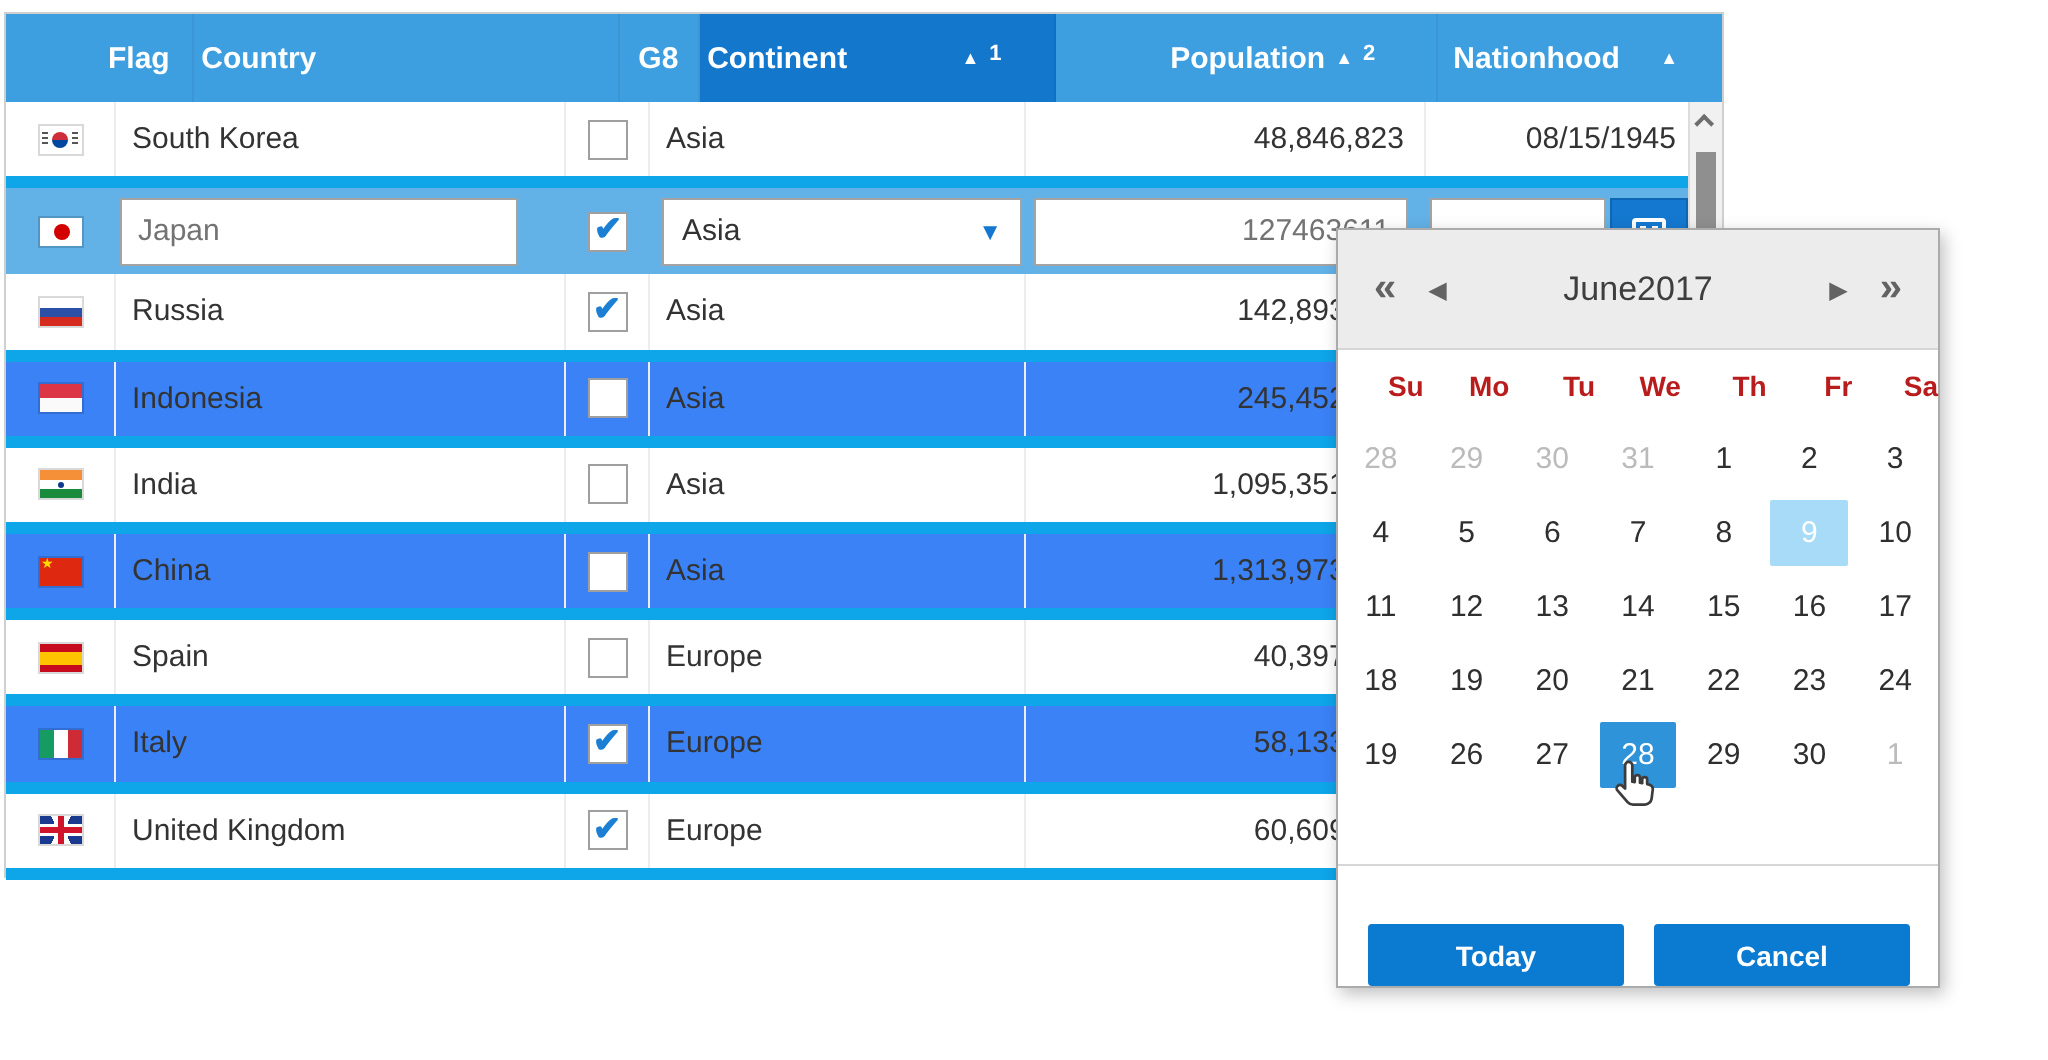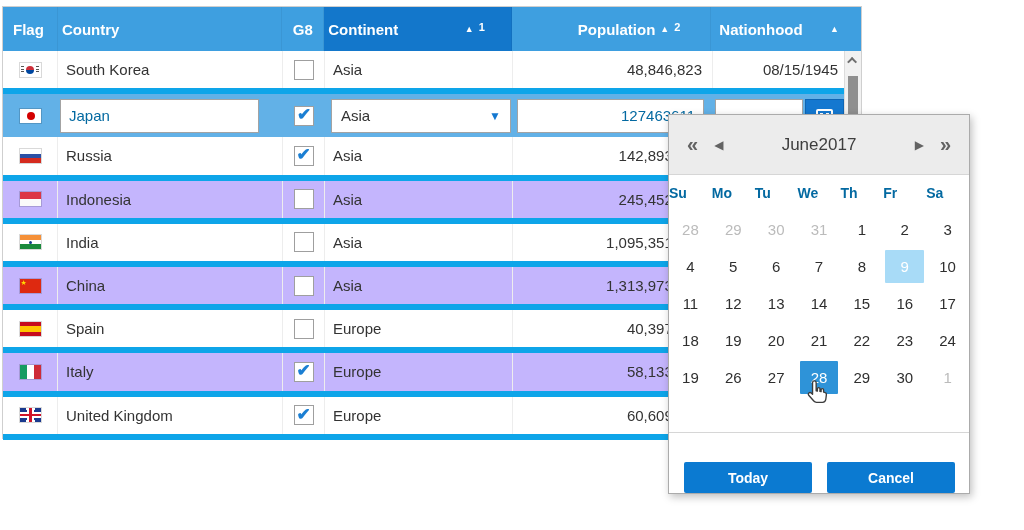--- a/index.html
+++ b/index.html
@@ -6,49 +6,49 @@
   html,body { width:1024px; height:530px; background:#fff; overflow:hidden;
               font-family:"Liberation Sans", sans-serif; }
 
   
   .grid { position:absolute; left:2px; top:6px; width:860px; height:433px;
           background:#fff; border:1px solid #cfcfcf; }
   .ghead { display:flex; height:44px; background:#3e9fe0; color:#fff;
            font-weight:bold; font-size:15px; }
   .hcell { display:flex; align-items:center; height:100%; border-right:1px solid rgba(0,0,0,0.05); }
   .hcell:last-child { border-right:none; }
-  .h-flag { width:55px; padding-left:10px; }
+  .h-flag { width:55px; padding-left:10px;margin-left:41px; }
   .h-country { width:225px; padding-left:4px; }
   .h-g8 { width:42px; justify-content:center; }
   .h-continent { width:188px; padding-left:4px; background:#1377cb; position:relative; }
   .h-population { width:200px; justify-content:flex-end; padding-right:30px; }
   .h-nationhood { width:150px; padding-left:8px; position:relative; }
   .sortind { display:inline-flex; align-items:center; margin-left:5px; }
   .h-continent .sortind { position:absolute; right:26px; top:0; bottom:0; }
   .h-nationhood .sortind { position:absolute; right:22px; top:0; bottom:0; }
   .sort-arrow { font-size:9px; line-height:1; }
   .sort-num { font-size:11px; font-weight:bold; margin-left:5px; position:relative; top:-2px; }
 
   .row { display:flex; height:43.2px; align-items:center; font-size:15px; color:#333;
          background:#fff; border-bottom:6px solid #0ea5e9; }
-  .row.alt { background:#c4b5fd; }
+  .row.alt { background:#3b82f6; }
   .cell { height:100%; display:flex; align-items:center; border-right:1px solid #ededed; }
   .cell:last-child { border-right:none; }
   .c-flag { width:55px; justify-content:center; }
   .c-country { width:225px; padding-left:8px; }
   .c-g8 { width:42px; justify-content:center; }
   .c-continent { width:188px; padding-left:8px; }
   .c-population { width:200px; justify-content:flex-end; padding-right:10px; }
   .c-nationhood { width:133px; justify-content:flex-end; padding-right:8px; }
 
   
   .row.edit { background:#62b1e7; border-bottom:none; }
   .row.edit .cell { border-right:none; }
   .ed-input { height:34px; border:1px solid #a3a3a3; background:#fff; font-size:15px;
-              color:#0369a1; font-family:inherit; padding:0 8px; outline:none; }
+              color:#737373; font-family:inherit; padding:0 8px; outline:none; }
   .edit .c-country { padding-left:2px; }
   .in-country { width:199px; }
   .edit .c-continent { padding-left:6px; }
   .dropdown { width:180px; height:34px; background:#fff; border:1px solid #a3a3a3;
               display:flex; align-items:center; padding:0 9px; font-size:15px; color:#333; }
   .dd-arrow { margin-left:auto; color:#1478d0; font-size:12px; }
   .edit .c-population { padding-right:0; justify-content:flex-start; padding-left:4px; }
   .in-population { width:187px; text-align:right; }
   .edit .c-nationhood { justify-content:flex-start; padding-left:2px; padding-right:0; }
   .in-date { width:88px; }
@@ -112,21 +112,21 @@
            display:flex; flex-direction:column; }
   .cal-nav { height:60px; background:#ececec; border-bottom:1px solid #d6d6d6;
              display:flex; align-items:center; padding:0 18px; color:#636363; flex:none; }
   .nav-dbl { font-size:20px; font-weight:bold; cursor:default; }
   .nav-sgl { font-size:12px; margin:0 0 0 16px; }
   .cal-nav .right-sgl { margin:0 16px 0 0; }
   .nav-spacer { flex:1; }
   .nav-month, .nav-year { font-size:17px; color:#3e3e3e; }
   .nav-year { }
   .cal-days { display:flex; height:36px; align-items:center; flex:none; }
-  .dn { flex:1; text-align:left; color:#0369a1; font-weight:bold; font-size:14px; }
+  .dn { flex:1; text-align:right; color:#b91c1c; font-weight:bold; font-size:14px; }
   .cal-week { display:flex; height:37px; flex:none; }
   .dc { flex:1; display:flex; align-items:center; justify-content:center; font-size:15px;
         color:#2f2f2f; padding:2px; background-clip:content-box; border-radius:3px; }
   .dc[data-state="prev"], .dc[data-state="next"] { color:#bbbbbb; }
   .dc[data-state="today"] { background-color:#a8dbf7; color:#fff; }
   .dc[data-state="selected"] { background-color:#2e93d8; color:#fff; }
   .cal-space { flex:1; }
   .cal-footer { border-top:1px solid #d6d6d6; height:61px; flex:none; display:flex;
                 align-items:flex-end; justify-content:space-between; padding:0 14px 0 15px; }
   .cal-btn { width:128px; height:31px; background:#0b7ad1; color:#fff; border:none;

